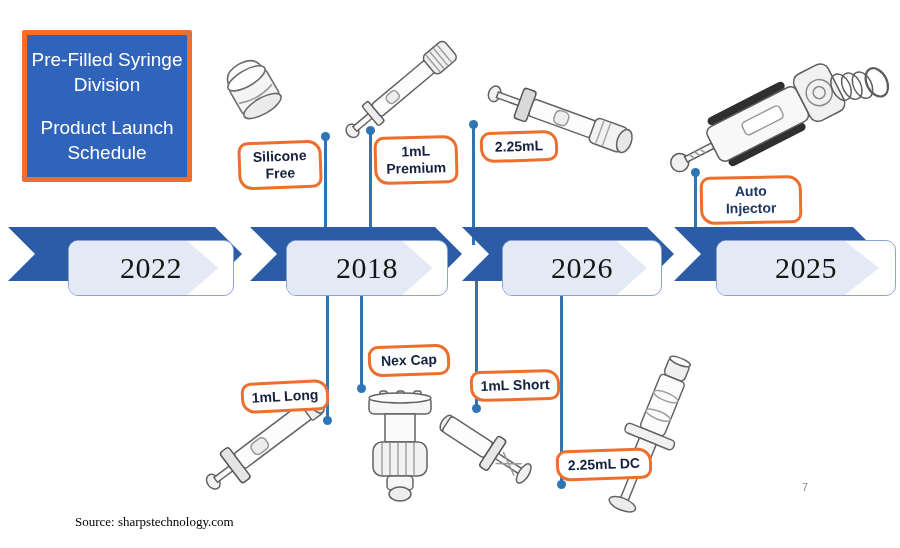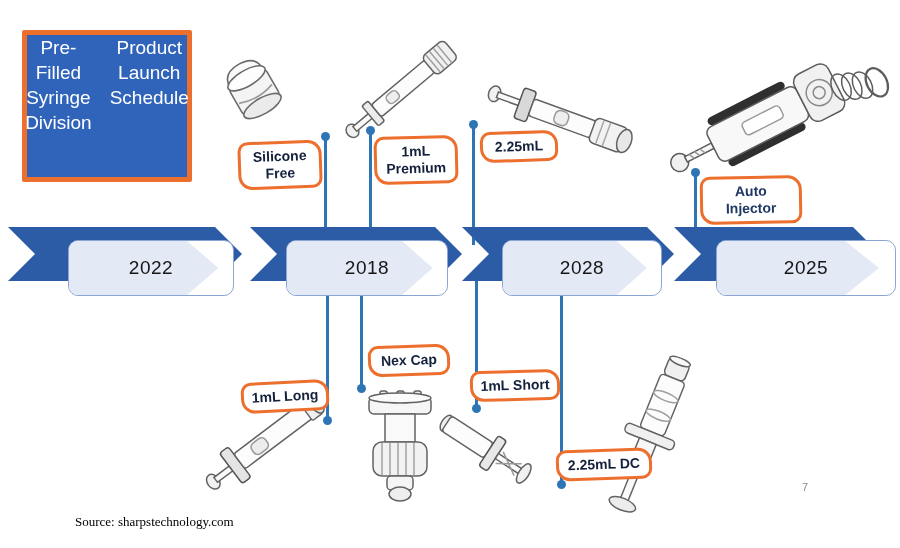--- a/index.html
+++ b/index.html
@@ -3,32 +3,32 @@
 <meta charset="utf-8">
 <style>
   html,body{margin:0;padding:0;}
   body{background:#ffffff;font-family:"Liberation Sans",sans-serif;}
   #slide{position:relative;width:900px;height:548px;background:#fff;overflow:hidden;}
 
   
   .title-box{position:absolute;left:22px;top:30px;width:170px;height:152px;
     background:#3064ba;border:5px solid #ed6f2e;border-radius:2px;
     color:#fff;text-align:center;font-size:19px;line-height:1.32;
-    display:flex;flex-direction:row;justify-content:center;gap:18px;box-sizing:border-box;}
+    display:flex;flex-direction:column;justify-content:center;gap:18px;box-sizing:border-box;}
 
   
   .tl-arrow{position:absolute;top:227px;height:54px;background:#2d5ca6;z-index:3;
     clip-path:polygon(0 0,calc(100% - 27px) 0,100% 50%,calc(100% - 27px) 100%,0 100%,27px 50%);}
   
   .year-box{position:absolute;top:240px;height:54px;background:#fff;
     border:1.5px solid #8aa4d6;border-radius:10px;z-index:4;overflow:hidden;}
   .year-chev{position:absolute;left:0;top:0;bottom:0;width:100%;background:#e3e9f5;
     clip-path:polygon(0 0,72% 0,91% 50%,72% 100%,0 100%);}
   .year-label{position:absolute;inset:0;display:flex;align-items:center;justify-content:center;
-    font-size:19px;color:#161616;letter-spacing:0.5px;}
+    font-size:30px;color:#161616;letter-spacing:0.5px;font-family:Liberation Serif, serif;}
 
   
   .stem{position:absolute;width:3px;background:#2e75b6;z-index:2;}
   .dot{position:absolute;width:9px;height:9px;border-radius:50%;background:#2e75b6;z-index:2;}
 
   
   .tag{position:absolute;background:#fff;border:3px solid #ed6f2e;
     border-radius:10px 14px 10px 14px;padding:4px 5px;z-index:5;
     font-weight:700;font-size:14px;line-height:1.2;text-align:center;color:#14213d;
     box-sizing:border-box;}
@@ -185,21 +185,21 @@
   <div class="year-box" style="left:68px;width:164px;">
     <div class="year-chev"></div>
     <div class="year-label">2022</div>
   </div>
   <div class="year-box" style="left:286px;width:160px;">
     <div class="year-chev"></div>
     <div class="year-label">2018</div>
   </div>
   <div class="year-box" style="left:502px;width:158px;">
     <div class="year-chev"></div>
-    <div class="year-label">2028</div>
+    <div class="year-label">2026</div>
   </div>
   <div class="year-box" style="left:716px;width:178px;">
     <div class="year-chev"></div>
     <div class="year-label">2025</div>
   </div>
 
   <div class="tag" style="left:238px;top:141px;width:84px;transform:rotate(-2deg);">Silicone Free</div>
   <div class="tag" style="left:374px;top:136px;width:84px;transform:rotate(-1.5deg);">1mL Premium</div>
   <div class="tag" style="left:480px;top:131px;width:78px;transform:rotate(-2deg);">2.25mL</div>
   <div class="tag navy" style="left:700px;top:176px;width:102px;transform:rotate(-1deg);">Auto Injector</div>

